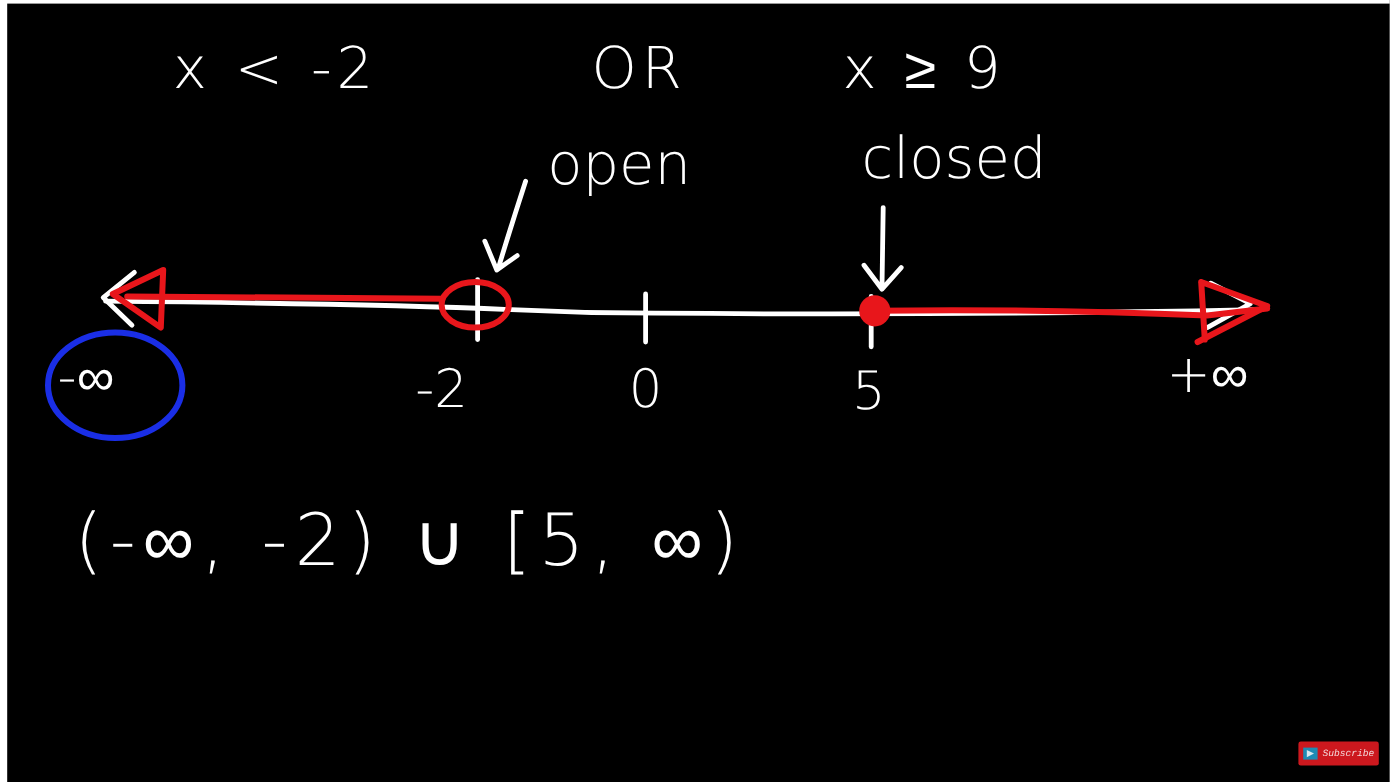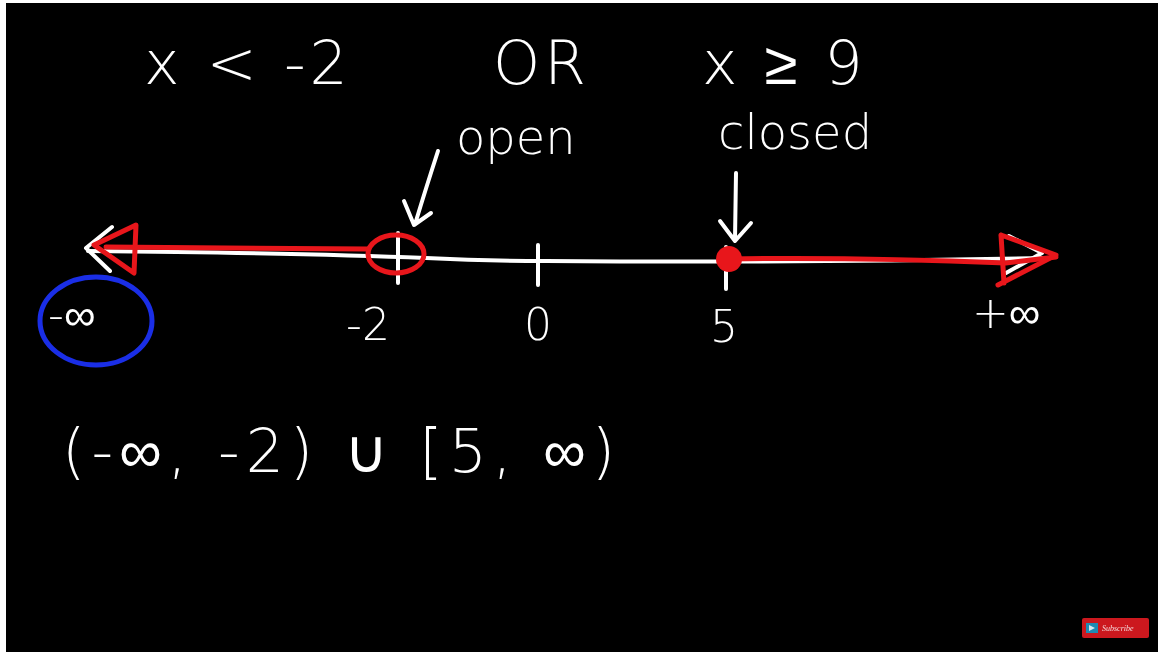--- a/index.html
+++ b/index.html
@@ -1,27 +1,27 @@
 <!DOCTYPE html>
 <html><head>
 <meta charset="utf-8">
 <style>
   html, body { margin: 0; padding: 0; background: #ffffff; }
   body { width: 1158px; height: 652px; position: relative; overflow: hidden; font-family: "DejaVu Sans", sans-serif; }
   .frame { position: absolute; left: 6px; top: 3px; width: 1152px; height: 649px; background: #000000; overflow: hidden; }
   .hw { position: absolute; color: #ffffff; font-family: "DejaVu Sans", sans-serif; font-weight: 300; white-space: nowrap; line-height: 1; }
-  .title { top: 30px; font-size: 60px; letter-spacing: 4px; }
+  .title { top: 30px; font-size: 48px; letter-spacing: 4px; }
   .label { font-size: 48px; }
   .tick-label { font-size: 44px; }
   .notation { font-size: 60px; letter-spacing: 6px; }
   svg.draw { position: absolute; left: 0; top: 0; }
   .subscribe { position: absolute; right: 9px; bottom: 14px; width: 67px; height: 20px; background: #cc181e; border-radius: 2px; display: flex; align-items: center; gap: 4px; padding-left: 4px; box-sizing: border-box; cursor: pointer; }
   .subscribe .play { width: 12px; height: 10px; background: #1f8bb3; position: relative; }
   .subscribe .play::after { content: ""; position: absolute; left: 3px; top: 2px; border-left: 6px solid #d8e7ee; border-top: 3px solid transparent; border-bottom: 3px solid transparent; }
-  .subscribe span.txt { color: #f3d6d7; font-size: 8px; font-style: italic; font-family: Liberation Serif, serif; }
+  .subscribe span.txt { color: #f3d6d7; font-size: 8px; font-style: italic; font-family: Liberation Mono, monospace; }
 </style>
 </head>
 <body>
 
 <div class="frame">
 
   <div class="hw title" style="left:138px;">x &lt; -2</div>
   <div class="hw title" style="left:487px;">OR</div>
   <div class="hw title" style="left:696px;">x ≥ 9</div>
 

